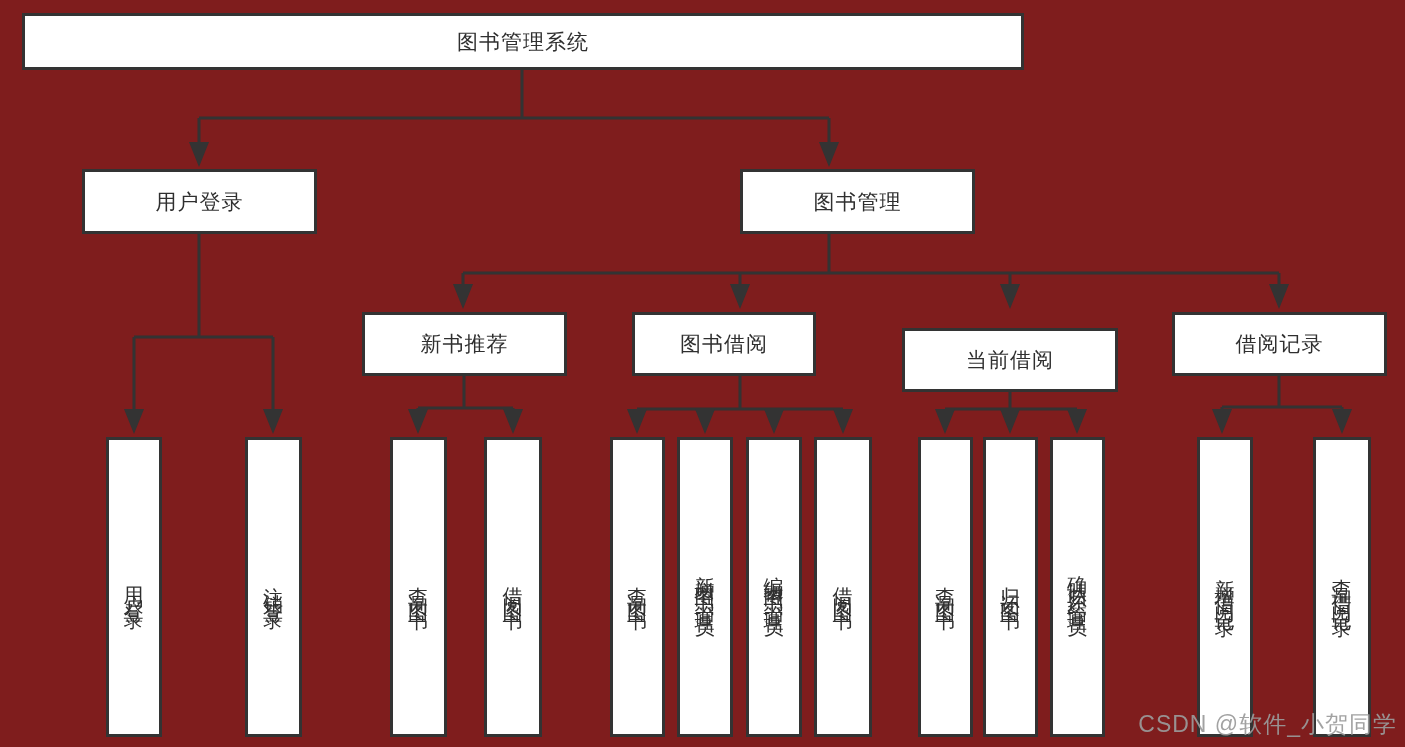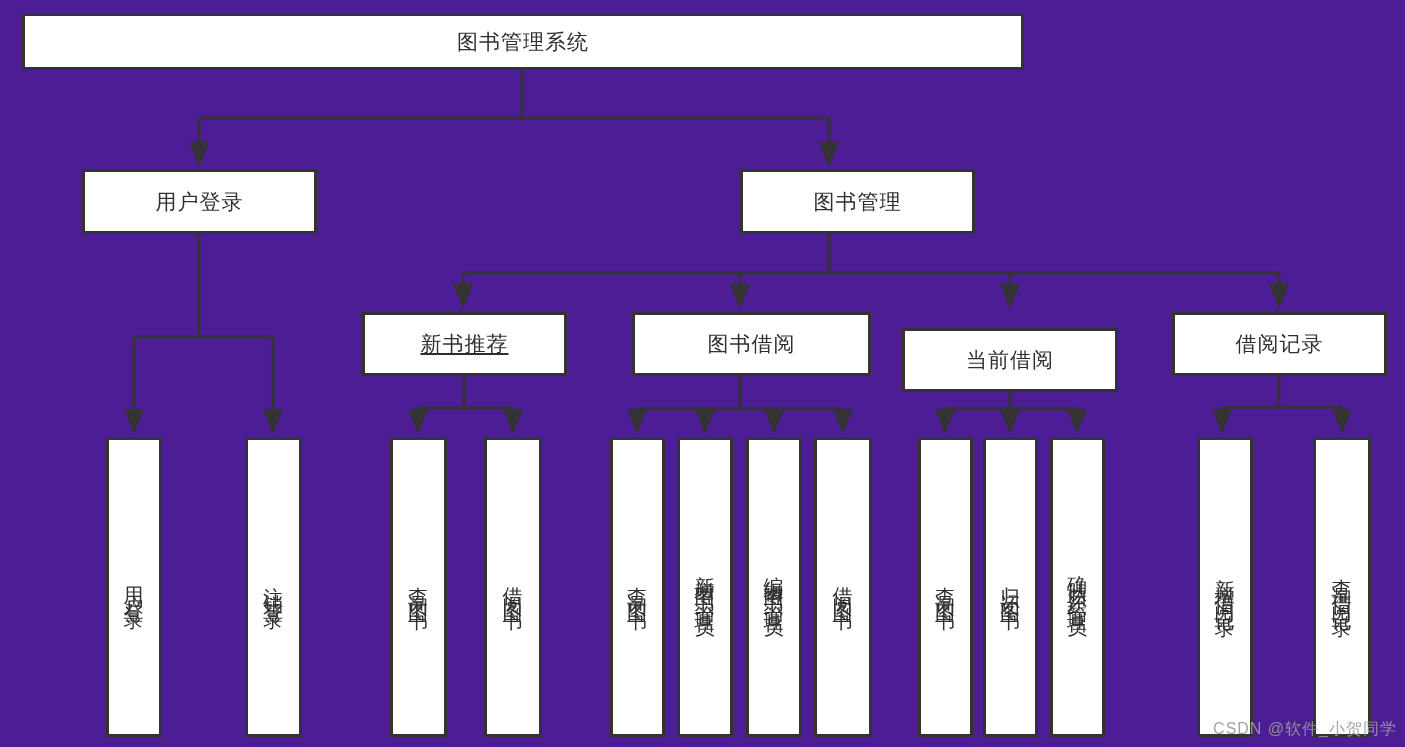--- a/index.html
+++ b/index.html
@@ -1,57 +1,57 @@
 <!DOCTYPE html>
 <html><head>
 <meta charset="utf-8">
 <style>
   html, body { margin:0; padding:0; background:#ffffff; }
   .canvas {
     position:relative;
     width:1405px; height:747px;
-    background:#4c1d95;
+    background:#7f1d1d;
     font-family:"Liberation Sans", sans-serif;
     overflow:hidden;
   }
   svg.connectors { position:absolute; left:0; top:0; z-index:1; }
   .box {
     position:absolute;
     box-sizing:border-box;
     border:3px solid #333333;
     background:#ffffff;
     color:#2f2f2f;
     display:flex;
     align-items:center;
     justify-content:center;
     z-index:2;
   }
   .hlabel { font-size:21px; letter-spacing:1px; white-space:nowrap; }
   .root  { left:22px;  top:13px;  width:1002px; height:57px; }
   .l2a   { left:82px;  top:169px; width:235px;  height:65px; }
   .l2b   { left:712px; top:169px; width:235px;  height:65px;margin-left:28px; }
   .l3    { top:312px; height:64px; }
-  .l3a   { left:362px;  width:205px;text-decoration:underline; }
-  .l3b   { left:632px;  width:239px; }
+  .l3a   { left:362px;  width:205px; }
+  .l3b   { left:632px;  width:184px; }
   .l3c   { left:902px;  width:216px;margin-top:16px; }
   .l3d   { left:1172px; width:215px; }
   .leaf  { top:437px; height:300px; }
   .leaf .vtext {
     writing-mode:vertical-rl;
     text-orientation:upright;
     font-size:20px;
     line-height:1;
     letter-spacing:8px;
     color:#2f2f2f;
   }
   .leaf .vtext.long { letter-spacing:6px; }
   .watermark {
     position:absolute;
     right:8px; bottom:7px;
-    font-size:16px;
+    font-size:23px;
     color:#9b9b9b;
     opacity:0.92;
     letter-spacing:1px;
     z-index:5;
     white-space:nowrap;
   }
 </style>
 </head>
 <body>
 

